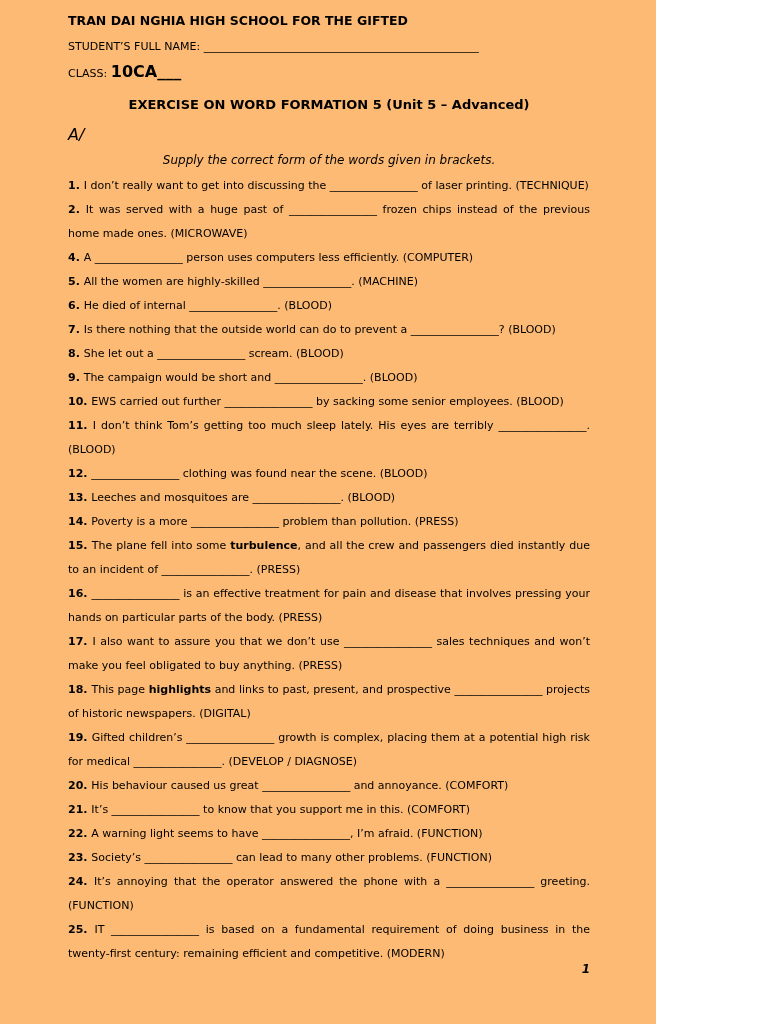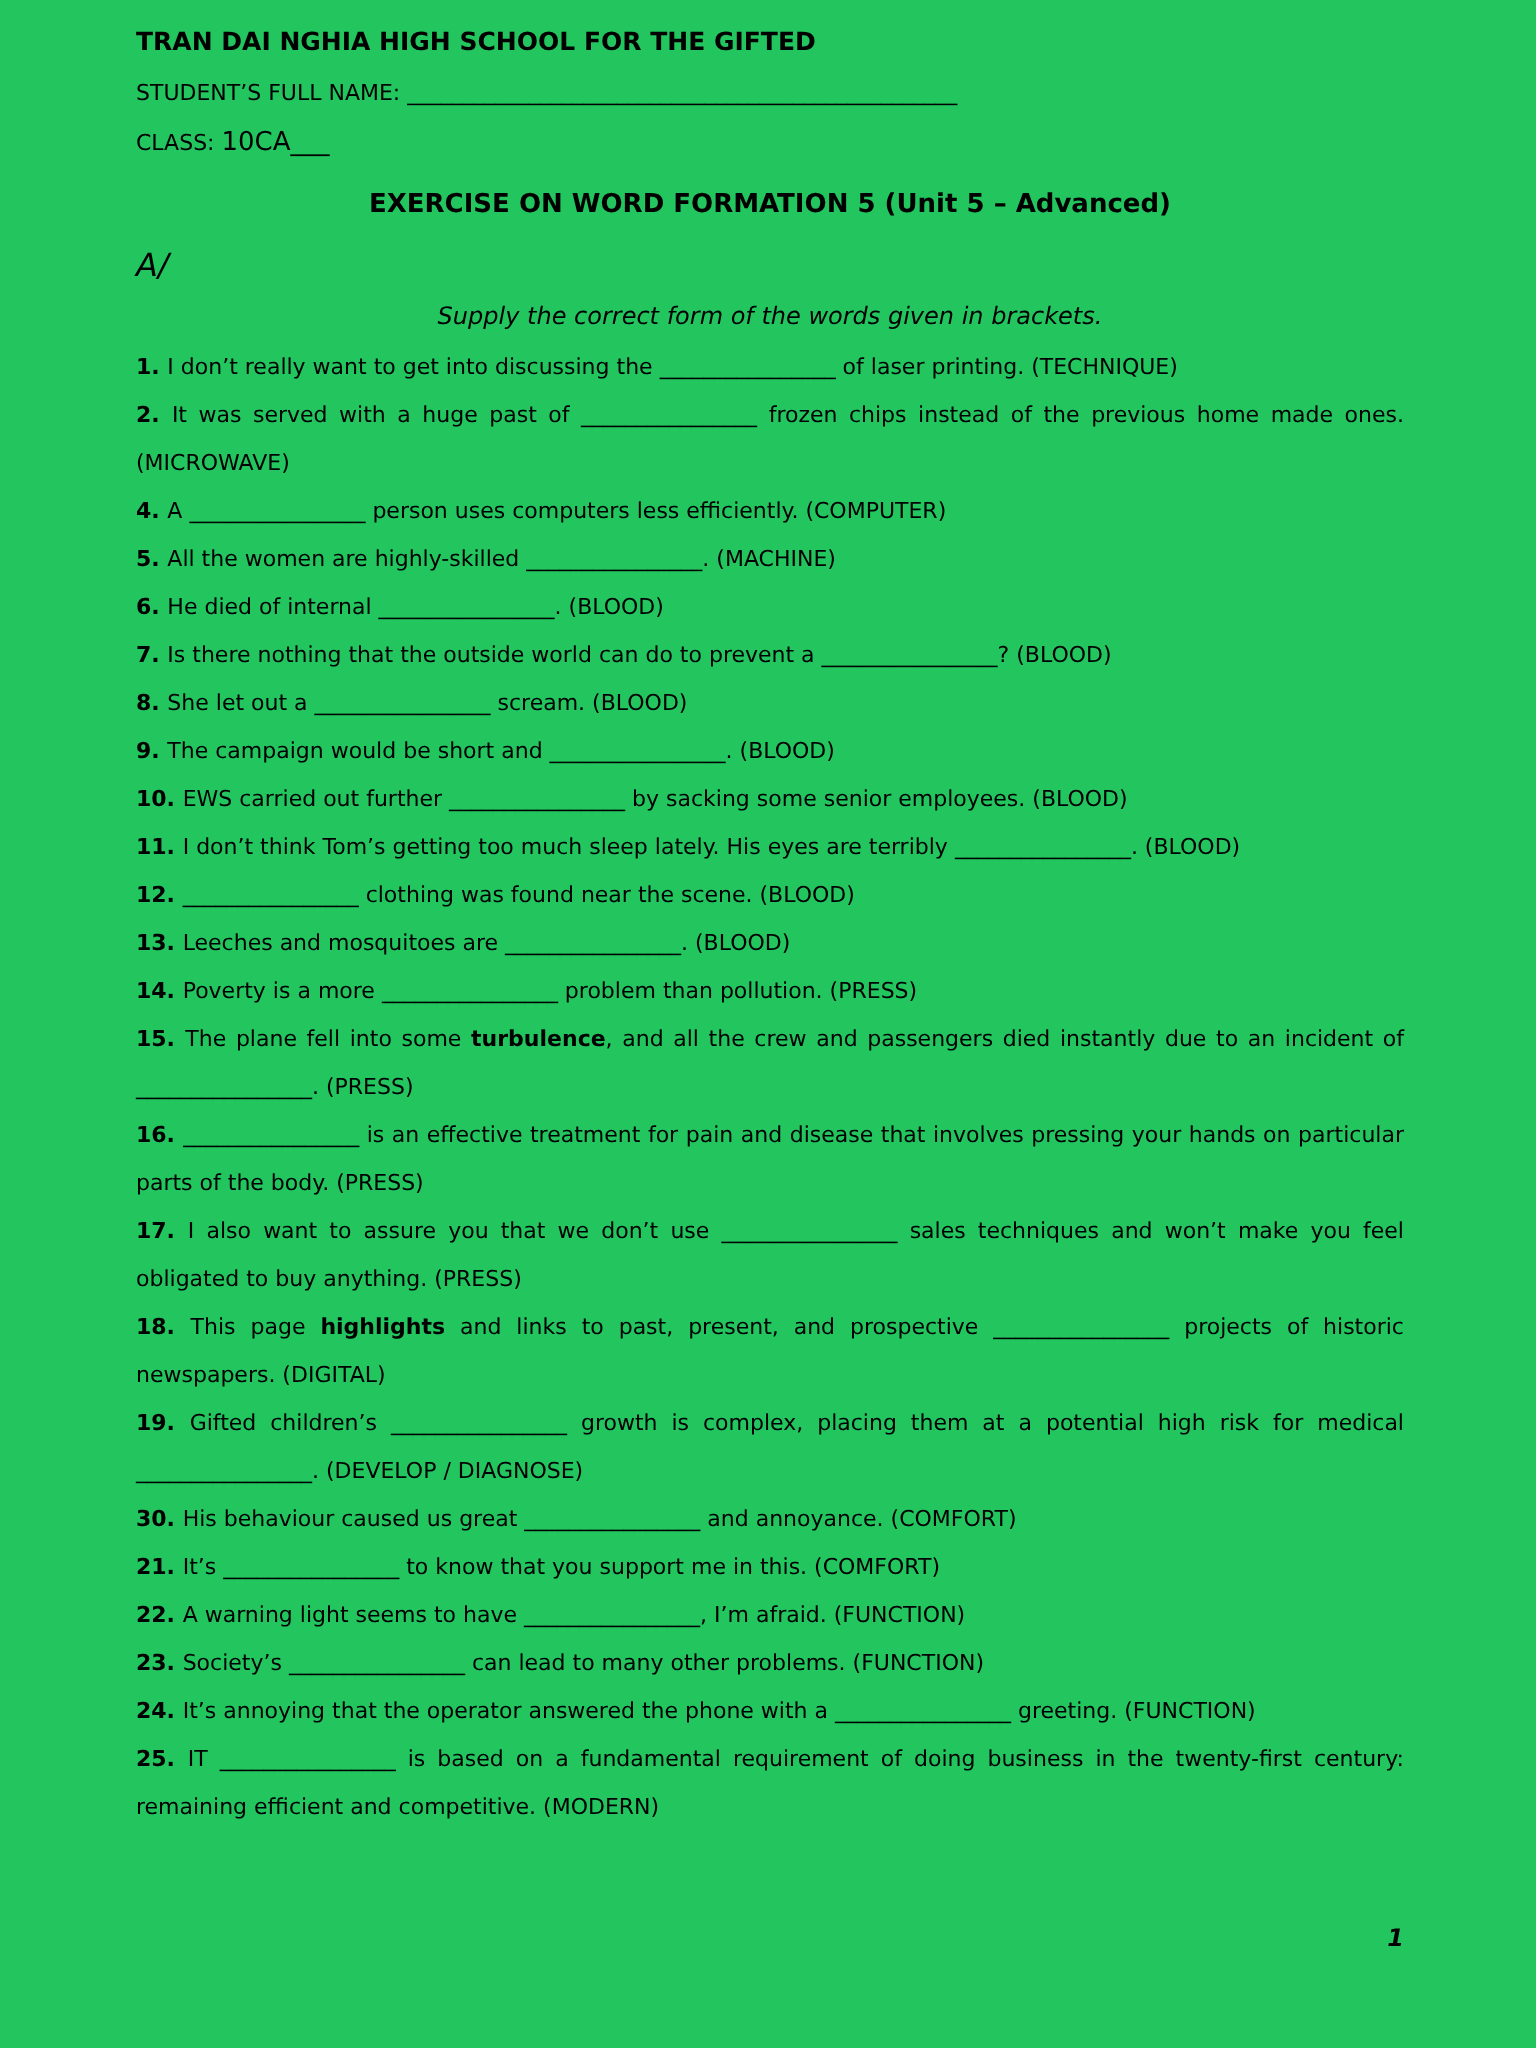--- a/index.html
+++ b/index.html
@@ -2,41 +2,41 @@
 <html><head>
 <meta charset="utf-8">
 <style>
   html, body {
     margin: 0;
     padding: 0;
     background: #ffffff;
   }
   .page {
     position: relative;
-    width: 768px;
+    width: 656px;
     height: 1024px;
-    background: #22c55e;
+    background: #fdba74;
     font-family: "DejaVu Sans", "Liberation Sans", sans-serif;
     color: #000000;
     box-sizing: border-box;
     padding: 10px 66px 0 68px;
     overflow: hidden;
   }
   .school-name {
     font-size: 12.5px;
     font-weight: bold;
     margin: 0 0 2px 0;
     line-height: 22px;
   }
   .meta-line {
     font-size: 11px;
     margin: 0;
     line-height: 25px;
   }
-  .class-value { font-weight: normal; font-size: 13px; }
+  .class-value { font-weight: bold; font-size: 16px; }
   .doc-title {
     font-size: 13px;
     font-weight: bold;
     text-align: center;
     margin: 6px 0 4px 0;
     line-height: 26px;
   }
   .section-label {
     font-size: 16px;
     font-style: italic;
@@ -96,21 +96,21 @@
       <p class="question"><strong>10. </strong><span>EWS carried out further </span><span>________________</span><span> by sacking some senior employees. (BLOOD)</span></p>
       <p class="question"><strong>11. </strong><span>I don’t think Tom’s getting too much sleep lately. His eyes are terribly </span><span>________________</span><span>. (BLOOD)</span></p>
       <p class="question"><strong>12. </strong><span>________________</span><span> clothing was found near the scene. (BLOOD)</span></p>
       <p class="question"><strong>13. </strong><span>Leeches and mosquitoes are </span><span>________________</span><span>. (BLOOD)</span></p>
       <p class="question"><strong>14. </strong><span>Poverty is a more </span><span>________________</span><span> problem than pollution. (PRESS)</span></p>
       <p class="question"><strong>15. </strong><span>The plane fell into some </span><strong>turbulence</strong><span>, and all the crew and passengers died instantly due to an incident of </span><span>________________</span><span>. (PRESS)</span></p>
       <p class="question"><strong>16. </strong><span>________________</span><span> is an effective treatment for pain and disease that involves pressing your hands on particular parts of the body. (PRESS)</span></p>
       <p class="question"><strong>17. </strong><span>I also want to assure you that we don’t use </span><span>________________</span><span> sales techniques and won’t make you feel obligated to buy anything. (PRESS)</span></p>
       <p class="question"><strong>18. </strong><span>This page </span><strong>highlights</strong><span> and links to past, present, and prospective </span><span>________________</span><span> projects of historic newspapers. (DIGITAL)</span></p>
       <p class="question"><strong>19. </strong><span>Gifted children’s </span><span>________________</span><span> growth is complex, placing them at a potential high risk for medical </span><span>________________</span><span>. (DEVELOP / DIAGNOSE)</span></p>
-      <p class="question"><strong>30. </strong><span>His behaviour caused us great </span><span>________________</span><span> and annoyance. (COMFORT)</span></p>
+      <p class="question"><strong>20. </strong><span>His behaviour caused us great </span><span>________________</span><span> and annoyance. (COMFORT)</span></p>
       <p class="question"><strong>21. </strong><span>It’s </span><span>________________</span><span> to know that you support me in this. (COMFORT)</span></p>
       <p class="question"><strong>22. </strong><span>A warning light seems to have </span><span>________________</span><span>, I’m afraid. (FUNCTION)</span></p>
       <p class="question"><strong>23. </strong><span>Society’s </span><span>________________</span><span> can lead to many other problems. (FUNCTION)</span></p>
       <p class="question"><strong>24. </strong><span>It’s annoying that the operator answered the phone with a </span><span>________________</span><span> greeting. (FUNCTION)</span></p>
       <p class="question"><strong>25. </strong><span>IT </span><span>________________</span><span> is based on a fundamental requirement of doing business in the twenty-first century: remaining efficient and competitive. (MODERN)</span></p>
     </div>
 
   <div class="page-number">1</div>
 
 </div>

